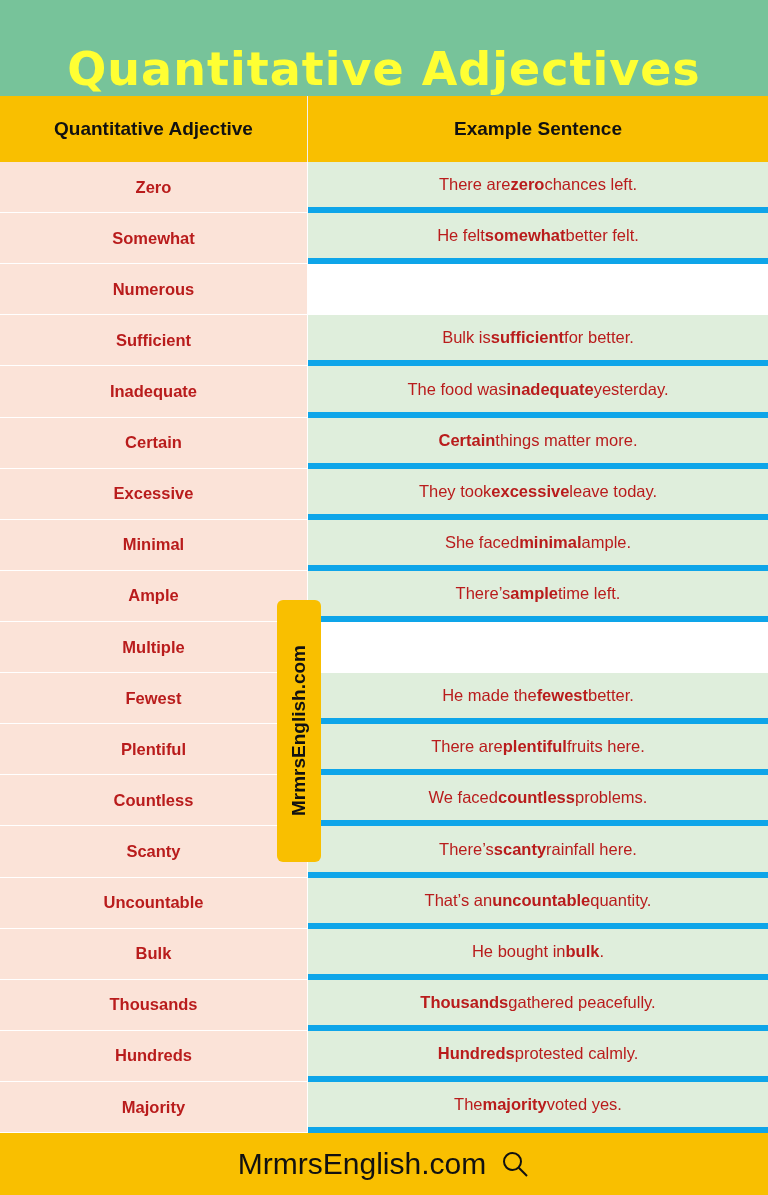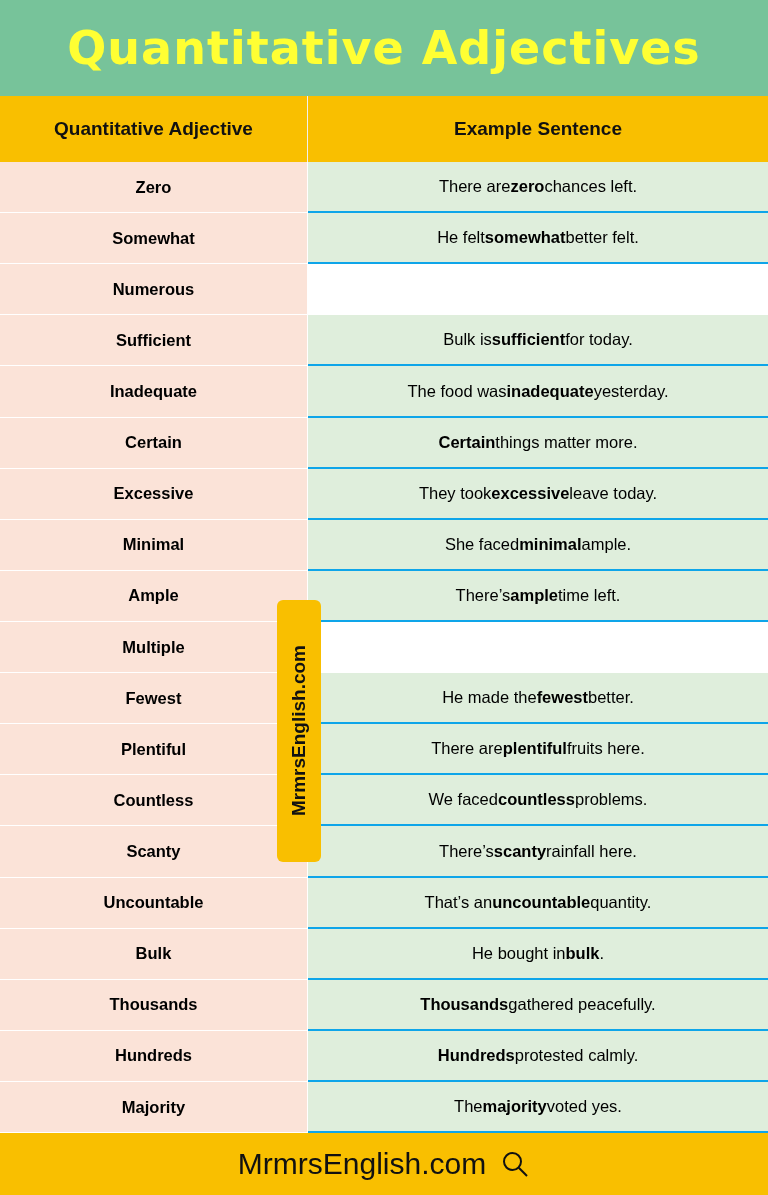--- a/index.html
+++ b/index.html
@@ -20,21 +20,21 @@
     position: relative;
     background: #ffffff;
     display: flex;
     flex-direction: column;
   }
   
   .title-bar {
     background: #77c39a;
     height: 96px;
     display: flex;
-    align-items: center;
+    align-items: flex-end;
     justify-content: center;
     flex: 0 0 auto;
   }
   .title-text {
     font-family: "DejaVu Sans", sans-serif;
     font-weight: bold;
     font-size: 46px;
     letter-spacing: 1px;
     color: #ffff33;
     white-space: nowrap;
@@ -68,36 +68,36 @@
   .row {
     display: flex;
     flex: 1 1 0;
     min-height: 0;
   }
   .cell {
     display: flex;
     align-items: center;
     justify-content: center;
     font-size: 16.5px;
-    color: #000000;
+    color: #b91c1c;
     padding: 16px 10px;
     text-align: center;
     line-height: 1.15;
   }
   .cell.term {
     width: 308px;
     background: #fbe3d8;
     font-weight: bold;
     border-bottom: 1px solid #ffffff;
     border-right: 1px solid #ffffff;
   }
   .cell.example {
     flex: 1;
     background: #dfeedc;
-    border-bottom: 2px solid #0ea5e9;
+    border-bottom: 6px solid #0ea5e9;
     font-size: 16.5px;
   }
   .cell.example b { font-weight: bold; }
 
   
   .watermark {
     position: absolute;
     left: 277px;
     top: 600px;
     width: 44px;
@@ -170,21 +170,21 @@
         </div>
       </div>
       <div class="row">
         <div class="cell term">Numerous</div>
       </div>
       <div class="row">
         <div class="cell term">Sufficient</div>
         <div class="cell example">
           <span>Bulk is </span>
           <b>sufficient</b>
-          <span> for today.</span>
+          <span> for better.</span>
         </div>
       </div>
       <div class="row">
         <div class="cell term">Inadequate</div>
         <div class="cell example">
           <span>The food was </span>
           <b>inadequate</b>
           <span> yesterday.</span>
         </div>
       </div>

